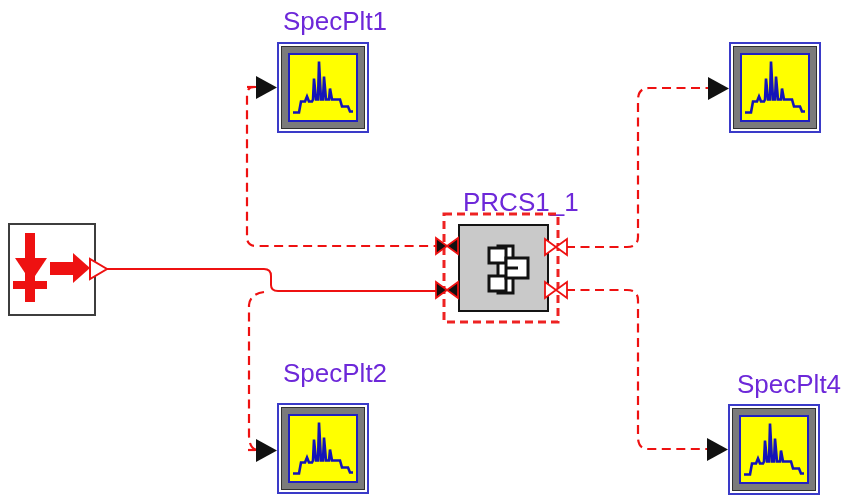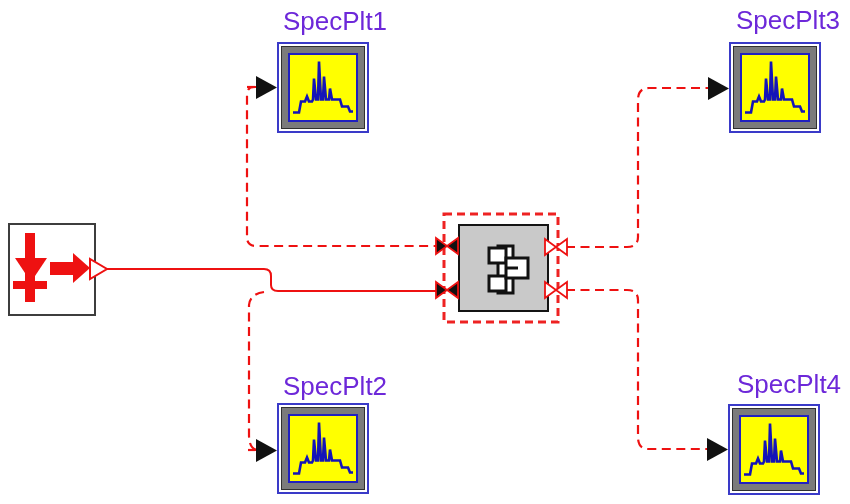--- a/index.html
+++ b/index.html
@@ -36,22 +36,22 @@
   }
   .prcsbox svg{position:absolute;left:27px;top:17px;}
   .overlay{position:absolute;left:0;top:0;}
 </style>
 </head>
 <body>
 
 <div class="canvas">
 
   <div class="lbl" style="left:283px;top:8px">SpecPlt1</div>
-  <div class="lbl" style="left:736px;top:7px">SpecPlt3</div>
-  <div class="lbl" style="left:283px;top:373px">SpecPlt2</div>
+  <div class="lbl" style="left:463px;top:189px">PRCS1_1</div>
+  <div class="lbl" style="left:283px;top:360px">SpecPlt2</div>
   <div class="lbl" style="left:737px;top:371px">SpecPlt4</div>
 
   <div class="srcbox">
     <svg width="84" height="89" viewBox="0 0 84 89">
       <rect x="15" y="8" width="10" height="69" fill="#ee1111"></rect>
       <polygon points="5,33 37,33 21,57" fill="#ee1111"></polygon>
       <rect x="3" y="56" width="34" height="8" fill="#ee1111"></rect>
       <rect x="40" y="37" width="23" height="13" fill="#ee1111"></rect>
       <polygon points="63,28 63,58 80,43" fill="#ee1111"></polygon>
     </svg>

